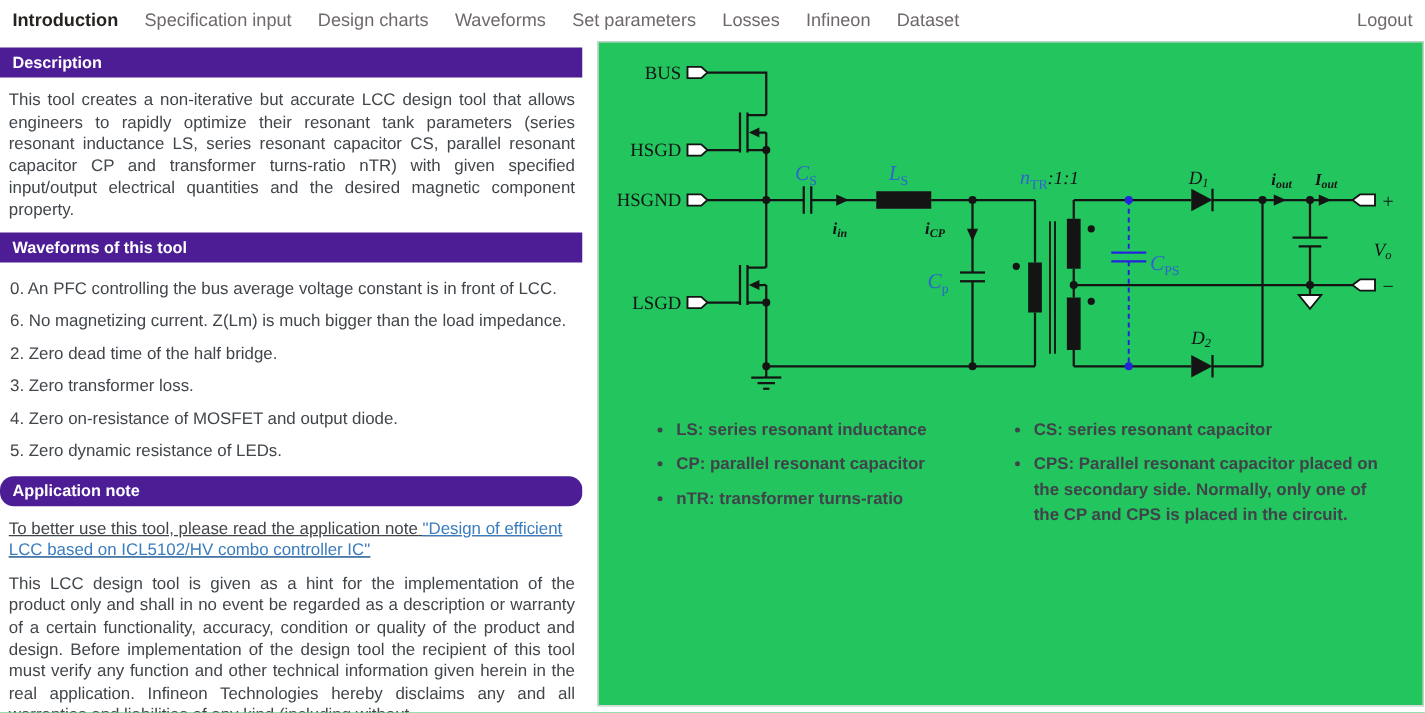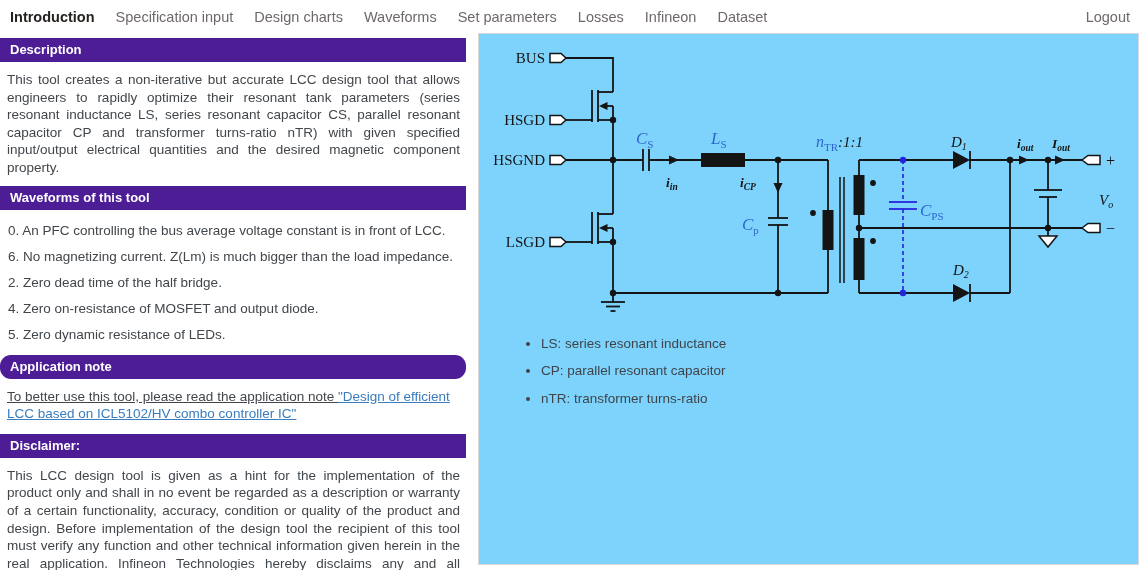--- a/index.html
+++ b/index.html
@@ -28,24 +28,24 @@
     margin:9px 6px 0 7px;
   }
   .assume-list { list-style:none; margin:13px 0 0 0; padding:0 0 0 8px; }
   .assume-list li { font-size:13.5px; color:#41464b; margin-bottom:11px; }
   .mt3 { margin-top:3px; } .mt9 { margin-top:9px; } .mt13 { margin-top:13px;border-radius:11px; } .mt11 { margin-top:11px; }
   .app-note { text-align:left;text-decoration:underline; }
   .app-note a { color:#3a7cbe; text-decoration:underline; cursor:pointer; }
   
   .right-panel {
     position:absolute; left:478px; top:33px; width:661px; height:532px;
-    border:1px solid #d9d9d9; background:#7dd3fc;
+    border:1px solid #d9d9d9; background:#22c55e;
   }
   .circuit-svg { position:absolute; left:4px; top:6px; }
-  .legend { margin:0; padding-left:16px; font-size:13.5px; color:#3f444a; position:absolute; }
+  .legend { margin:0; padding-left:16px; font-size:13.5px; color:#3f444a; position:absolute;font-weight:bold; }
   .legend li { margin-bottom:7px; line-height:1.5; }
   .legend.lg-left  { left:46px;  top:300px; width:266px; }
   .legend.lg-right { left:332px; top:300px; width:300px; }
   
   .w  { stroke:#141414; stroke-width:1.8; fill:none; }
   .w2 { stroke:#141414; stroke-width:1.5; fill:none; }
   .blk { fill:#141414; stroke:none; }
   .dot { fill:#141414; }
   .bdot { fill:#2424dd; }
   .term { fill:#ffffff; stroke:#141414; stroke-width:1.5; }
@@ -79,28 +79,28 @@
 
 <div class="left-panel">
   <div class="sec-header mt3">Description</div>
   <p class="sec-body">This tool creates a non-iterative but accurate LCC design tool that allows engineers to rapidly optimize their resonant tank parameters (series resonant inductance LS, series resonant capacitor CS, parallel resonant capacitor CP and transformer turns-ratio nTR) with given specified input/output electrical quantities and the desired magnetic component property.</p>
 
   <div class="sec-header mt9">Waveforms of this tool</div>
   <ul class="assume-list">
     <li>0. An PFC controlling the bus average voltage constant is in front of LCC.</li>
     <li>6. No magnetizing current. Z(Lm) is much bigger than the load impedance.</li>
     <li>2. Zero dead time of the half bridge.</li>
+    <li>3. Zero transformer loss.</li>
     <li>4. Zero on-resistance of MOSFET and output diode.</li>
     <li>5. Zero dynamic resistance of LEDs.</li>
   </ul>
 
   <div class="sec-header mt13">Application note</div>
   <p class="sec-body app-note"><span>To better use this tool, please read the application note </span><a href="#">"Design of efficient LCC based on ICL5102/HV combo controller IC"</a></p>
 
-  <div class="sec-header mt11">Disclaimer:</div>
   <p class="sec-body">This LCC design tool is given as a hint for the implementation of the product only and shall in no event be regarded as a description or warranty of a certain functionality, accuracy, condition or quality of the product and design. Before implementation of the design tool the recipient of this tool must verify any function and other technical information given herein in the real application. Infineon Technologies hereby disclaims any and all warranties and liabilities of any kind (including without</p>
 </div>
 
 <div class="right-panel">
 
   <svg class="circuit-svg" width="650" height="296" viewBox="0 0 650 296">
 
     <g>
       <polygon class="term" points="67,13.5 78,13.5 83,18 78,22.5 67,22.5"></polygon>
       <polygon class="term" points="67,75.5 78,75.5 83,80 78,84.5 67,84.5"></polygon>
@@ -237,13 +237,17 @@
       <text class="lbl-sign" x="623" y="126">+</text>
       <text class="lbl-sign" x="623" y="194">−</text>
     </g>
   </svg>
 
   <ul class="legend lg-left">
     <li>LS: series resonant inductance</li>
     <li>CP: parallel resonant capacitor</li>
     <li>nTR: transformer turns-ratio</li>
   </ul>
+  <ul class="legend lg-right">
+    <li>CS: series resonant capacitor</li>
+    <li>CPS: Parallel resonant capacitor placed on the secondary side. Normally, only one of the CP and CPS is placed in the circuit.</li>
+  </ul>
 </div>
 
 </body></html>

